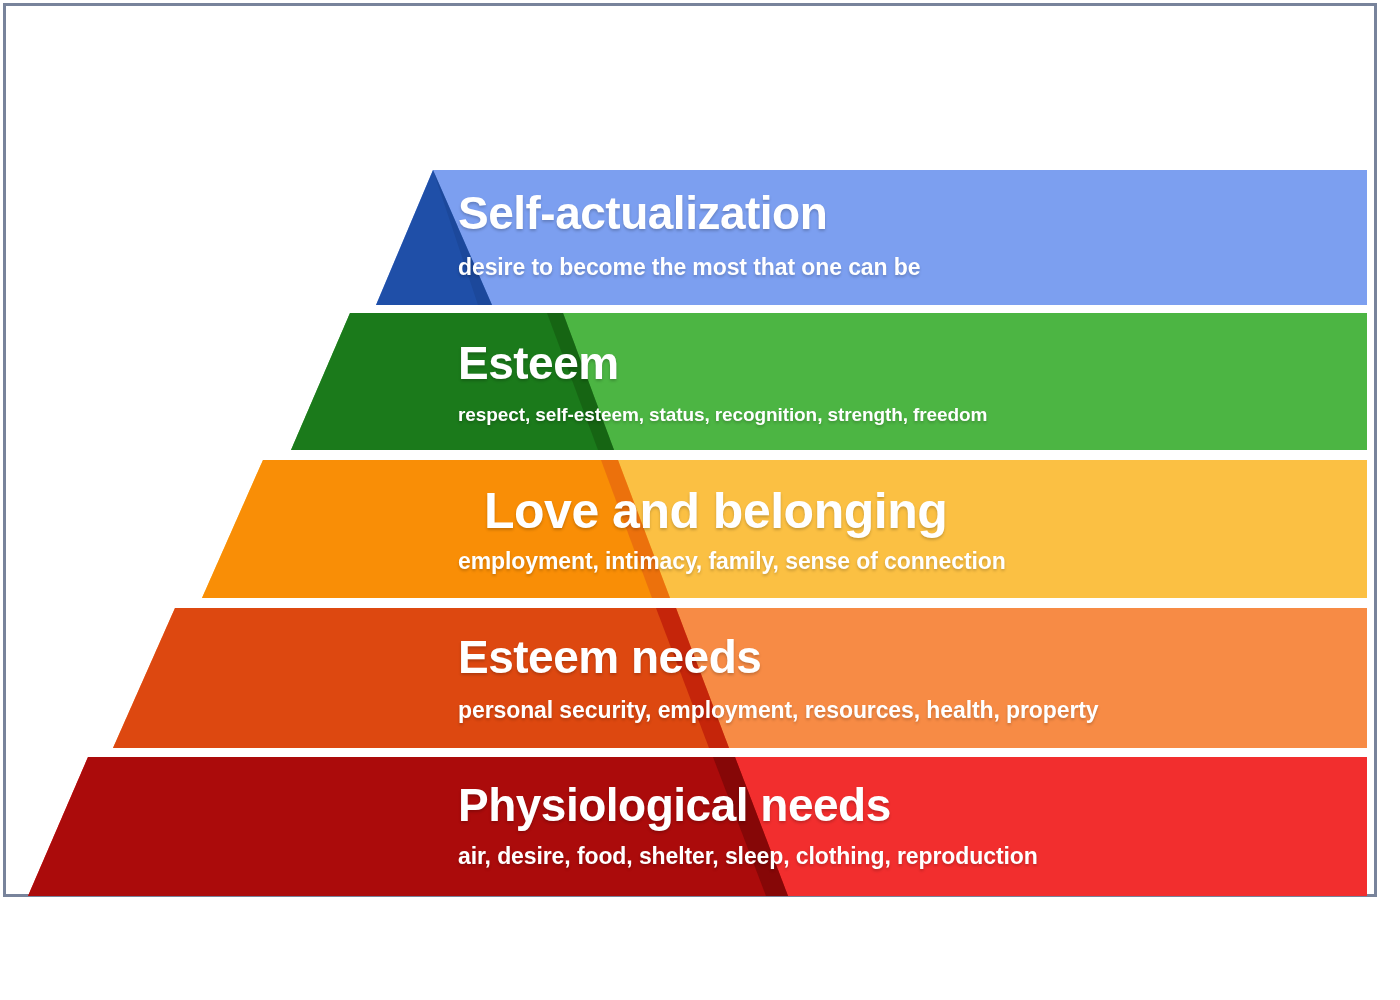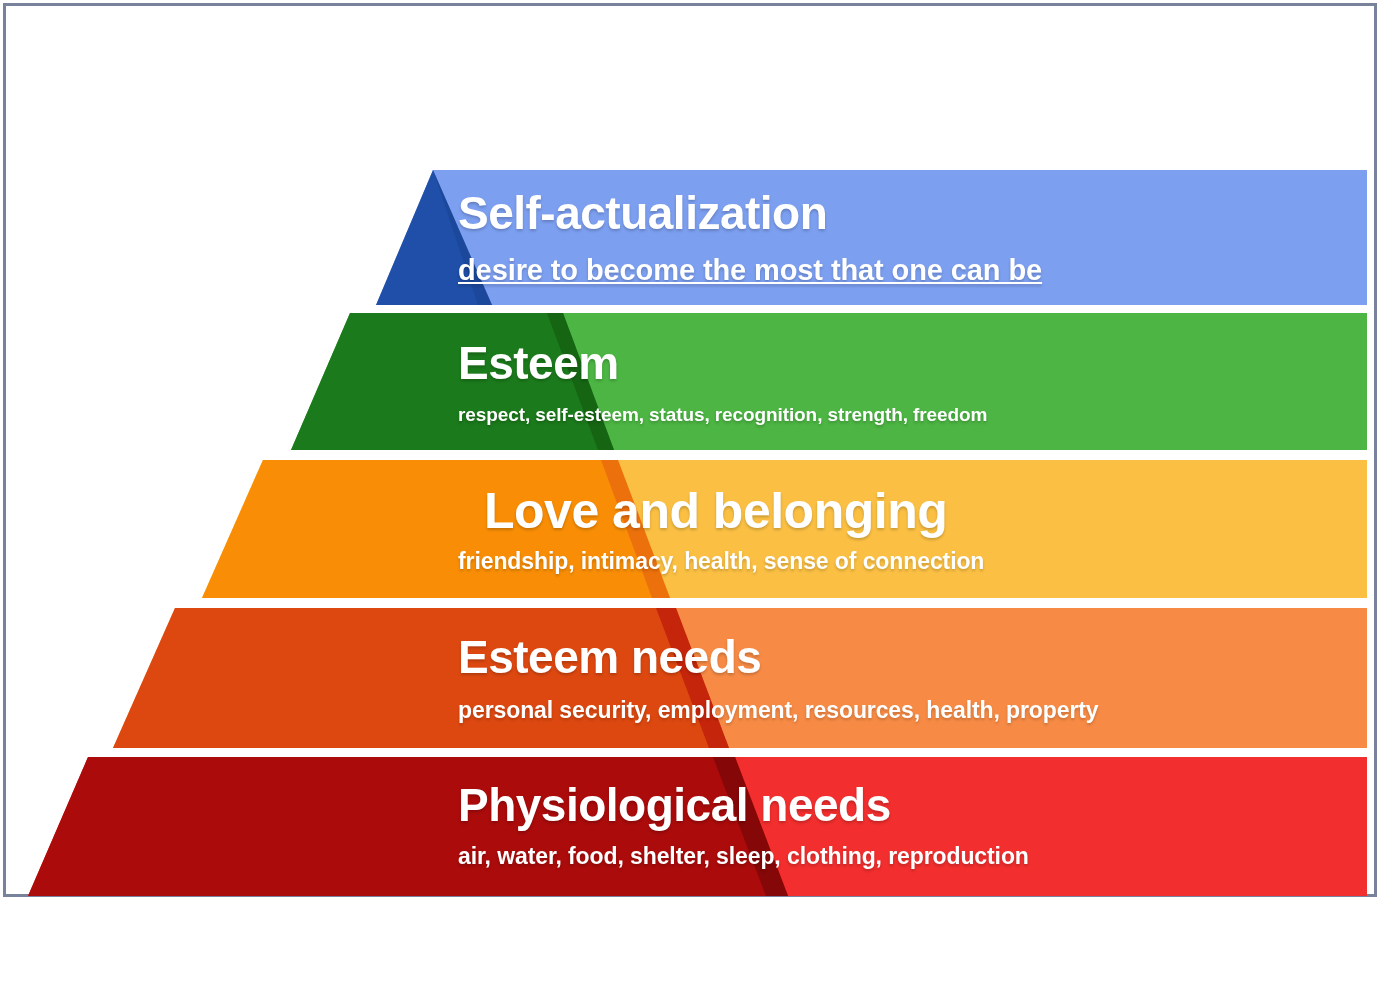--- a/index.html
+++ b/index.html
@@ -58,21 +58,21 @@
     letter-spacing: -0.5px;
   }
   .tier-sub {
     font-weight: bold;
     letter-spacing: -0.1px;
   }
 
   
   #tier-1 { left: 0; top: 0; width: 1400px; height: 1000px; }
   #tier-1-title { left: 458px; top: 190px; font-size: 46px; }
-  #tier-1-sub   { left: 458px; top: 256px; font-size: 29px; text-decoration: underline; }
+  #tier-1-sub   { left: 458px; top: 256px; font-size: 23px; }
 
   
   #tier-2-title { left: 458px; top: 340px; font-size: 46px; text-align: center; }
   #tier-2-sub   { left: 458px; top: 405px; font-size: 19px; }
 
   
   #tier-3-title { left: 458px; top: 486px; font-size: 50px; margin-left: 26px; }
   #tier-3-sub   { left: 458px; top: 550px; font-size: 23px; }
 
   
@@ -115,37 +115,37 @@
       <div class="tier-text tier-sub" id="tier-2-sub">respect, self-esteem, status, recognition, strength, freedom</div>
     </div>
 
     <div class="tier" id="tier-3">
       <svg width="1400" height="1000" viewBox="0 0 1400 1000" aria-hidden="true">
         <polygon points="263,460 1367,460 1367,598 202,598" fill="#fbc043"></polygon>
         <polygon points="263,460 618,460 670,598 202,598" fill="#f98e06"></polygon>
         <polygon points="618,460 670,598 652,598 601,460" fill="#e25a12" opacity="0.55"></polygon>
       </svg>
       <div class="tier-text tier-title" id="tier-3-title">Love and belonging</div>
-      <div class="tier-text tier-sub" id="tier-3-sub">friendship, intimacy, health, sense of connection</div>
+      <div class="tier-text tier-sub" id="tier-3-sub">employment, intimacy, family, sense of connection</div>
     </div>
 
     <div class="tier" id="tier-4">
       <svg width="1400" height="1000" viewBox="0 0 1400 1000" aria-hidden="true">
         <polygon points="175,608 1367,608 1367,748 113,748" fill="#f78b45"></polygon>
         <polygon points="175,608 676,608 729,748 113,748" fill="#dd4810"></polygon>
         <polygon points="676,608 729,748 709,748 656,608" fill="#bc1a08" opacity="0.75"></polygon>
       </svg>
       <div class="tier-text tier-title" id="tier-4-title">Esteem needs</div>
       <div class="tier-text tier-sub" id="tier-4-sub">personal security, employment, resources, health, property</div>
     </div>
 
     <div class="tier" id="tier-5">
       <svg width="1400" height="1000" viewBox="0 0 1400 1000" aria-hidden="true">
         <polygon points="88,757 1367,757 1367,896 28,896" fill="#f22e2e"></polygon>
         <polygon points="88,757 735,757 788,896 28,896" fill="#ab0b0b"></polygon>
         <polygon points="735,757 788,896 766,896 713,757" fill="#7d0606" opacity="0.8"></polygon>
       </svg>
       <div class="tier-text tier-title" id="tier-5-title">Physiological needs</div>
-      <div class="tier-text tier-sub" id="tier-5-sub">air, water, food, shelter, sleep, clothing, reproduction</div>
+      <div class="tier-text tier-sub" id="tier-5-sub">air, desire, food, shelter, sleep, clothing, reproduction</div>
     </div>
 
   </div>
 </div>
 
 </body></html>

